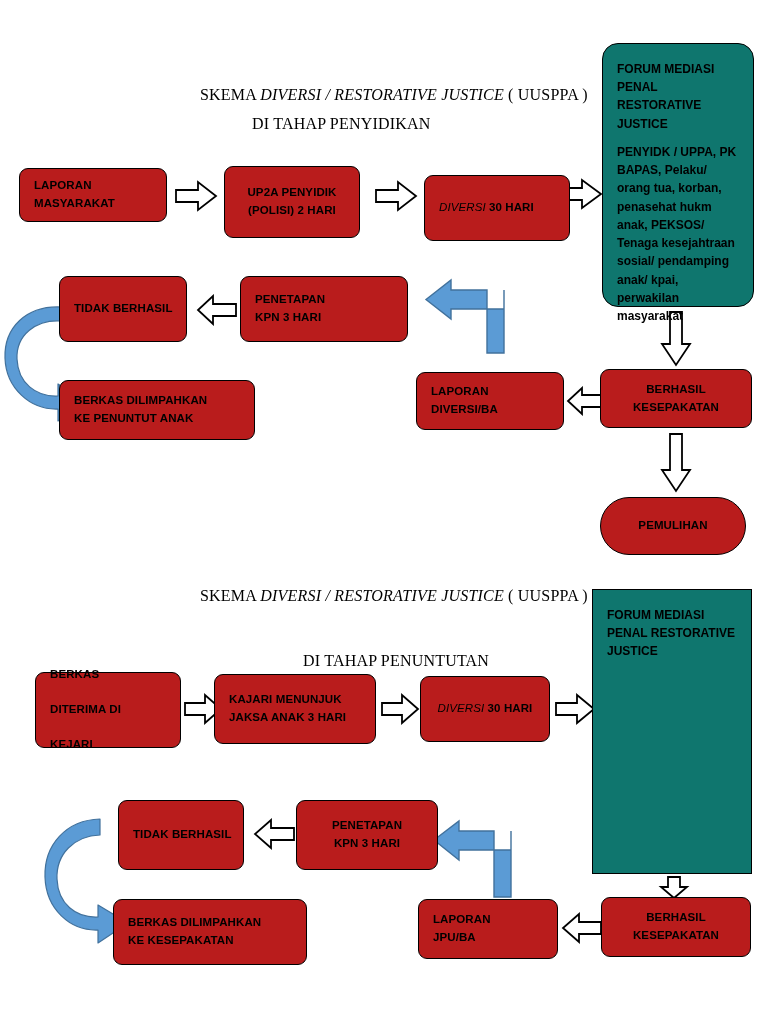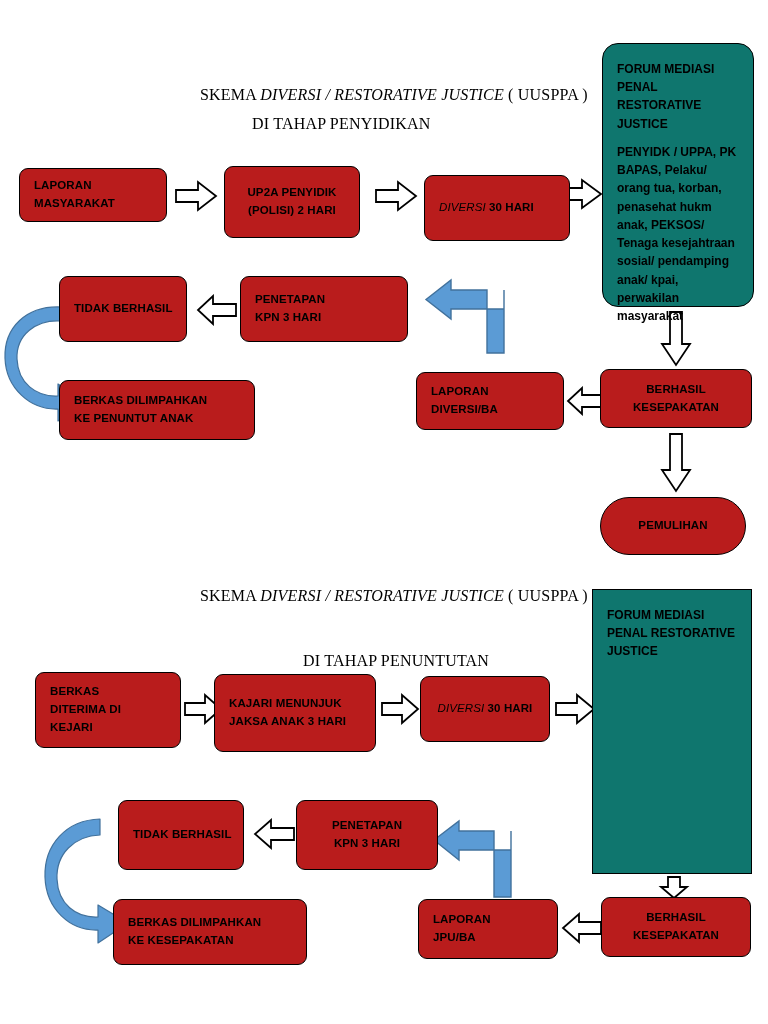--- a/index.html
+++ b/index.html
@@ -168,27 +168,27 @@
   <div class="title" style="left:200px;top:587px;">
     <span>SKEMA </span><span class="it">DIVERSI / RESTORATIVE JUSTICE</span><span> ( UUSPPA )</span>
   </div>
   <div class="title" style="left:263px;top:652px;margin-left:40px;">DI TAHAP PENUNTUTAN</div>
 
   <div class="panel" style="left:592px;top:589px;width:160px;height:285px;">
     <div>FORUM MEDIASI PENAL RESTORATIVE JUSTICE</div>
     <span class="gap"></span>
   </div>
 
-  <div class="box pad" style="left:35px;top:672px;width:146px;height:76px;">
+  <div class="box pad" style="left:35px;top:672px;width:146px;height:76px;gap:17px;">
     <span class="ln">BERKAS</span>
     <span class="ln">DITERIMA DI</span>
     <span class="ln">KEJARI</span>
   </div>
 
-  <div class="box pad" style="left:214px;top:674px;width:162px;height:78px;">
+  <div class="box pad" style="left:214px;top:674px;width:162px;height:70px;">
     <span class="ln">KAJARI MENUNJUK</span>
     <span class="ln">JAKSA ANAK 3 HARI</span>
   </div>
 
   <div class="box center" style="left:420px;top:676px;width:130px;height:66px;">
     <span class="ln"><span class="it">DIVERSI</span><span>  30 HARI</span></span>
   </div>
 
   <div class="box pad" style="left:118px;top:800px;width:126px;height:70px;">
     <span class="ln">TIDAK BERHASIL</span>

